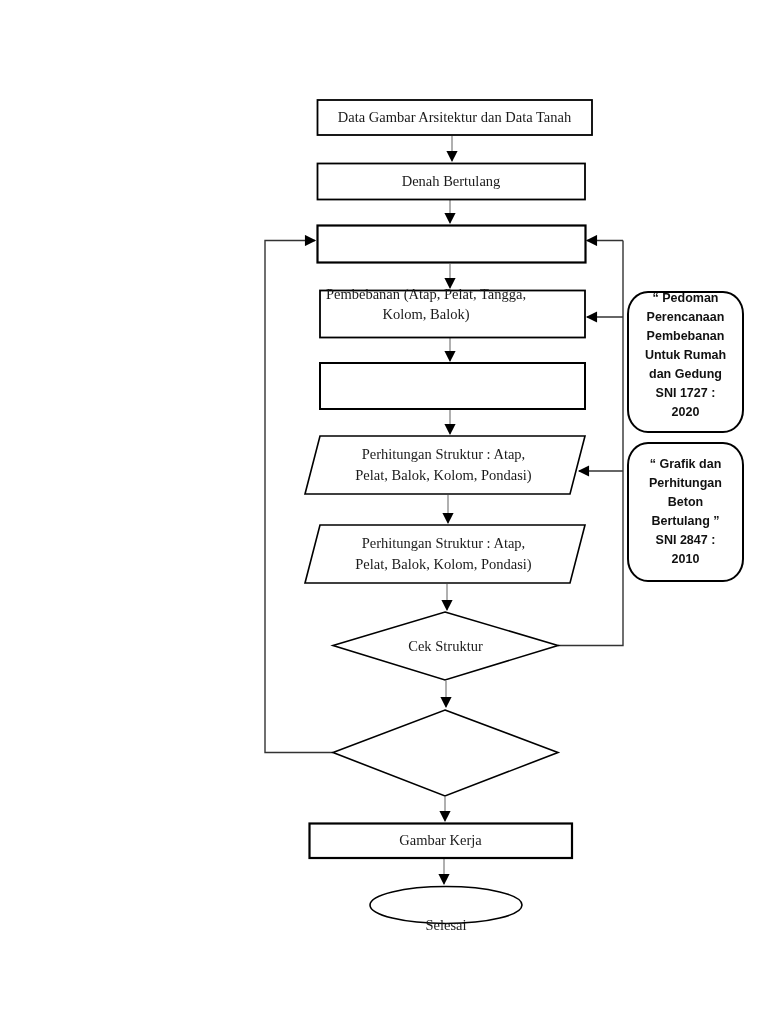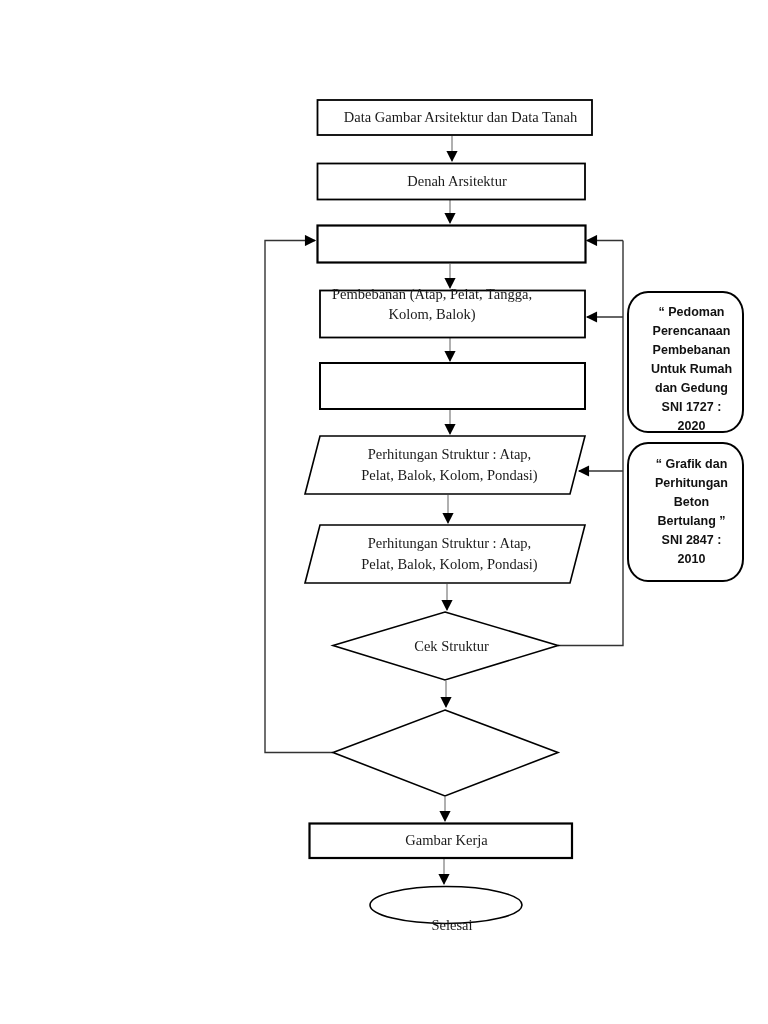--- a/index.html
+++ b/index.html
@@ -27,21 +27,20 @@
     position: absolute;
     display: flex;
     align-items: center;
     justify-content: center;
     text-align: center;
     white-space: pre-line;
     font-size: 14.5px;
     line-height: 21px;
     color: #1a1a1a;
     pointer-events: none;
-    margin-left: 6px;
   }
   .lbl.ref {
     font-family: "Liberation Sans", sans-serif;
     font-weight: bold;
     font-size: 12.5px;
     line-height: 19px;
     color: #111111;
   }
   svg .shape {
     fill: #ffffff;
@@ -102,42 +101,42 @@
     <polygon class="shape" points="445,710 558,752.5 445,796 333,752.5" stroke-width="1.6"></polygon>
 
     <ellipse class="shape" cx="446" cy="905" rx="76" ry="18.5" stroke-width="1.6"></ellipse>
 
     <rect class="shape" x="628" y="292" width="115" height="140" rx="20" ry="22" stroke-width="2"></rect>
     <rect class="shape" x="628" y="443" width="115" height="138" rx="20" ry="22" stroke-width="2"></rect>
   </svg>
 
   <div class="lbl" style="left:317px; top:100px; width:275px; height:35px;">Data Gambar Arsitektur dan Data Tanah</div>
 
-  <div class="lbl" style="left:317px; top:163px; width:268px; height:37px;">Denah Arsitektur</div>
+  <div class="lbl" style="left:317px; top:163px; width:268px; height:37px;">Denah Bertulang</div>
 
   <div class="lbl" style="left:317px; top:225px; width:268px; height:37px;"></div>
 
   <div class="lbl" style="left:320px; top:281px; width:212px; height:46px; line-height:20px;font-family:Liberation Serif, serif;">Pembebanan (Atap, Pelat, Tangga,
 Kolom, Balok)</div>
 
 
   <div class="lbl" style="left:305px; top:436px; width:277px; height:58px; line-height:21px;">Perhitungan Struktur : Atap,
 Pelat, Balok, Kolom, Pondasi)</div>
 
   <div class="lbl" style="left:305px; top:525px; width:277px; height:58px; line-height:21px;">Perhitungan Struktur : Atap,
 Pelat, Balok, Kolom, Pondasi)</div>
 
   <div class="lbl" style="left:333px; top:612px; width:225px; height:68px;">Cek Struktur</div>
 
 
   <div class="lbl" style="left:309px; top:823px; width:263px; height:35px;">Gambar Kerja</div>
 
   <div class="lbl" style="left:370px; top:906px; width:152px; height:38px;">Selesai</div>
 
-  <div class="lbl ref" style="left:629px; top:300px; width:113px; height:138px;">“ Pedoman
+  <div class="lbl ref" style="left:629px; top:286px; width:113px; height:138px;">“ Pedoman
 Perencanaan
 Pembebanan
 Untuk Rumah
 dan Gedung
 SNI 1727 :
 2020</div>
 
   <div class="lbl ref" style="left:629px; top:444px; width:113px; height:136px;">“ Grafik dan
 Perhitungan
 Beton

